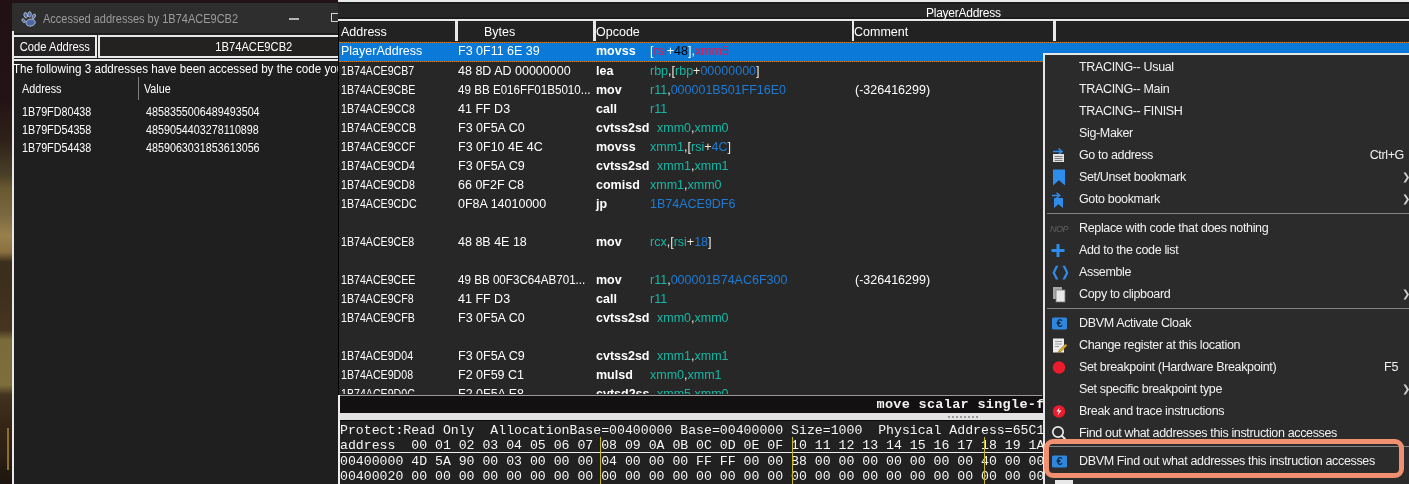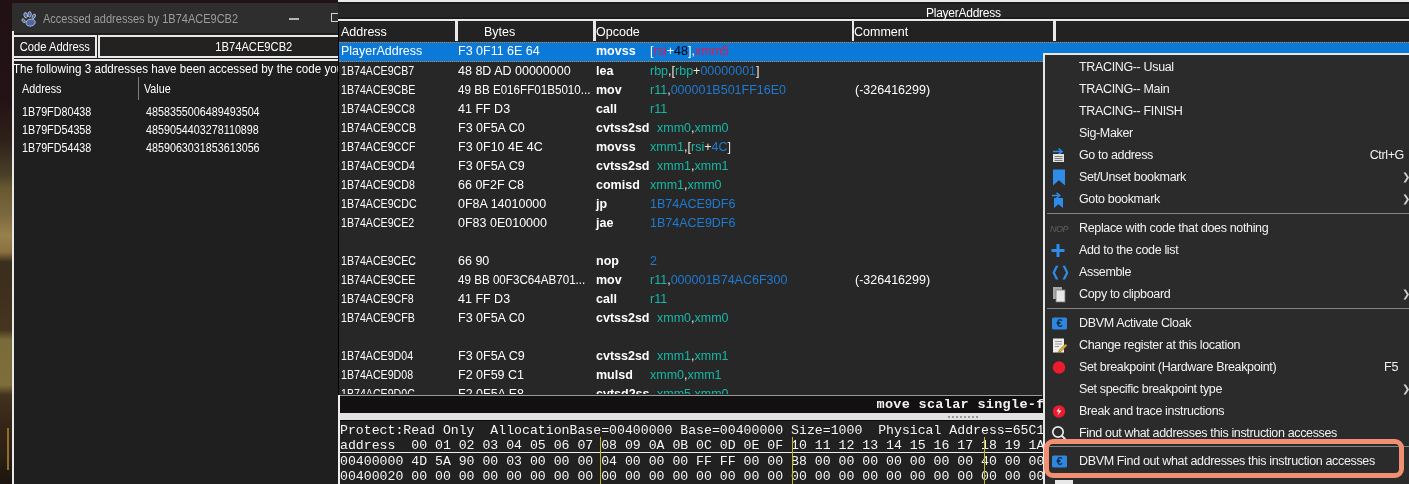--- a/index.html
+++ b/index.html
@@ -117,28 +117,28 @@
 <div class="hsep" style="left:851.5px"></div>
 <div class="hsep" style="left:1053px"></div>
 <div class="ht" style="left:341px">Address</div>
 <div class="ht" style="left:484px">Bytes</div>
 <div class="ht" style="left:596px">Opcode</div>
 <div class="ht" style="left:854px">Comment</div>
 <div id="rows">
 <div class="row" style="top:0">
       <div id="selrow">
         <span class="a" style="top:1px">PlayerAddress</span>
-        <span class="b" style="top:1px">F3 0F11 6E 64</span>
+        <span class="b" style="top:1px">F3 0F11 6E 39</span>
         <span class="op" style="top:1px"><span class="m">movss</span><s>[</s><i>rsi</i><s>+</s><u>48</u><s>],</s><i>xmm5</i></span>
       </div>
     </div>
 <div class="row" style="top:19px">
       <span class="a"><span class="sq">1B74ACE9CB7</span></span>
       <span class="b">48 8D AD 00000000</span>
-      <span class="op"><span class="m">lea</span><i>rbp</i><s>,[</s><i>rbp</i><s>+</s><u>00000001</u><s>]</s></span>
+      <span class="op"><span class="m">lea</span><i>rbp</i><s>,[</s><i>rbp</i><s>+</s><u>00000000</u><s>]</s></span>
     </div>
 <div class="row" style="top:38px">
       <span class="a"><span class="sq">1B74ACE9CBE</span></span>
       <span class="b"><span class="sq9">49 BB E016FF01B5010...</span></span>
       <span class="op"><span class="m">mov</span><i>r11</i><s>,</s><u>000001B501FF16E0</u></span>
       <span class="c">(-326416299)</span>
     </div>
 <div class="row" style="top:57px">
       <span class="a"><span class="sq">1B74ACE9CC8</span></span>
       <span class="b">41 FF D3</span>
@@ -162,29 +162,24 @@
 <div class="row" style="top:133px">
       <span class="a"><span class="sq">1B74ACE9CD8</span></span>
       <span class="b">66 0F2F C8</span>
       <span class="op"><span class="m">comisd</span><i>xmm1</i><s>,</s><i>xmm0</i></span>
     </div>
 <div class="row" style="top:152px">
       <span class="a"><span class="sq">1B74ACE9CDC</span></span>
       <span class="b">0F8A 14010000</span>
       <span class="op"><span class="m">jp</span><u>1B74ACE9DF6</u></span>
     </div>
-<div class="row" style="top:171px">
-      <span class="a"><span class="sq">1B74ACE9CE2</span></span>
-      <span class="b">0F83 0E010000</span>
-      <span class="op"><span class="m">jae</span><u>1B74ACE9DF6</u></span>
-    </div>
-<div class="row" style="top:209px">
-      <span class="a"><span class="sq">1B74ACE9CEC</span></span>
-      <span class="b">66 90</span>
-      <span class="op"><span class="m">nop</span><u>2</u></span>
+<div class="row" style="top:190px">
+      <span class="a"><span class="sq">1B74ACE9CE8</span></span>
+      <span class="b">48 8B 4E 18</span>
+      <span class="op"><span class="m">mov</span><i>rcx</i><s>,[</s><i>rsi</i><s>+</s><u>18</u><s>]</s></span>
     </div>
 <div class="row" style="top:228px">
       <span class="a"><span class="sq">1B74ACE9CEE</span></span>
       <span class="b"><span class="sq9">49 BB 00F3C64AB701...</span></span>
       <span class="op"><span class="m">mov</span><i>r11</i><s>,</s><u>000001B74AC6F300</u></span>
       <span class="c">(-326416299)</span>
     </div>
 <div class="row" style="top:247px">
       <span class="a"><span class="sq">1B74ACE9CF8</span></span>
       <span class="b">41 FF D3</span>

